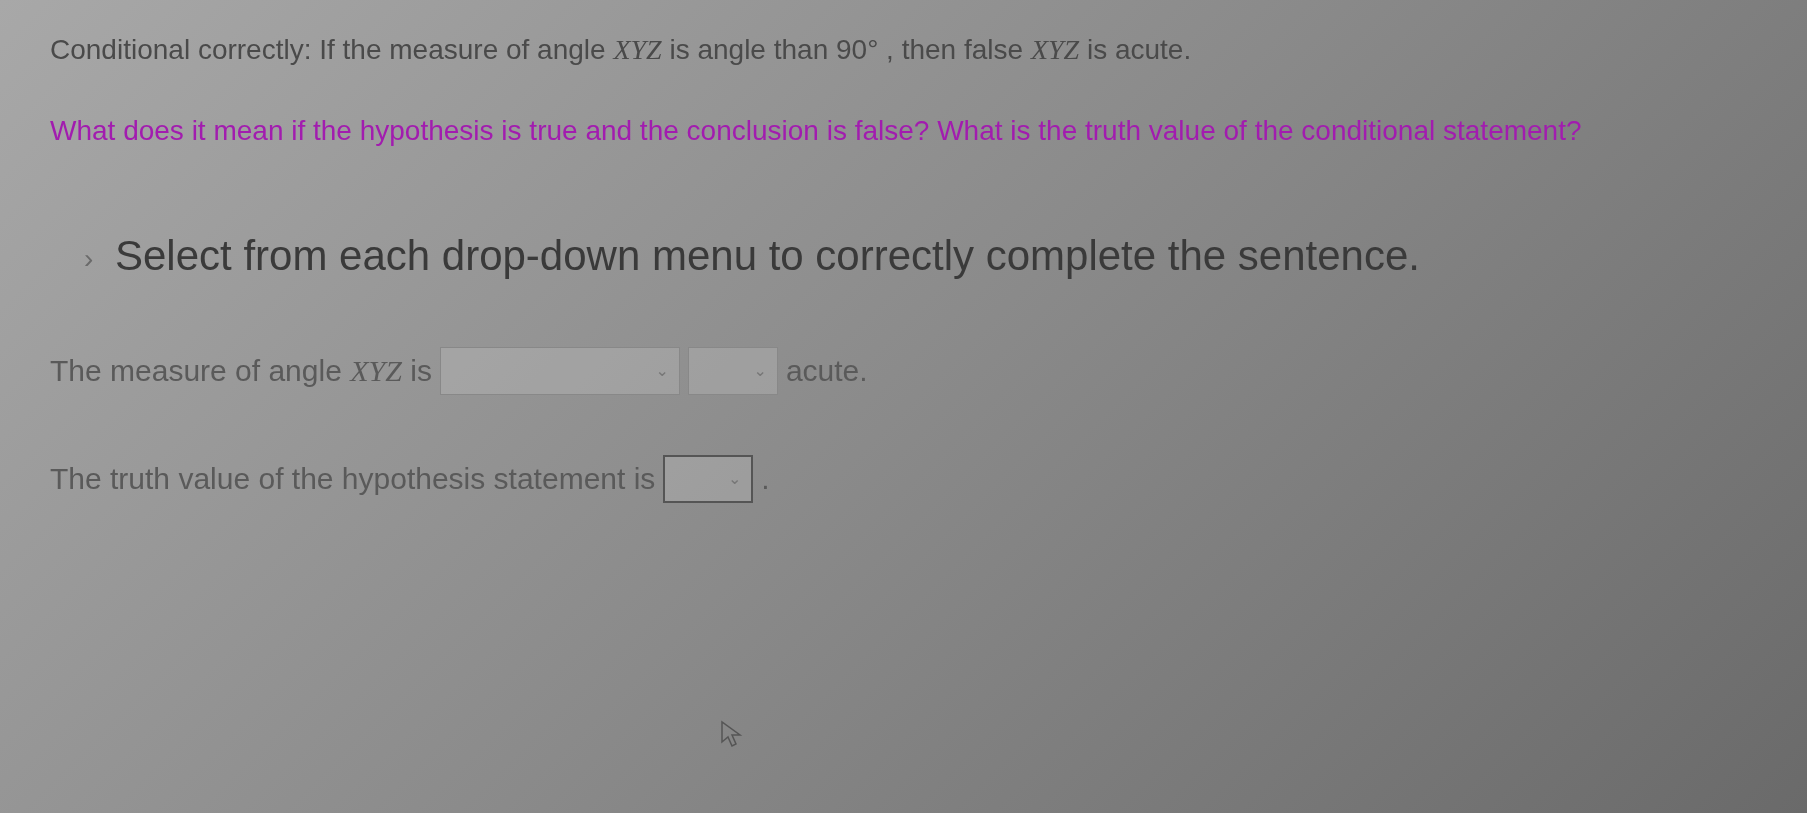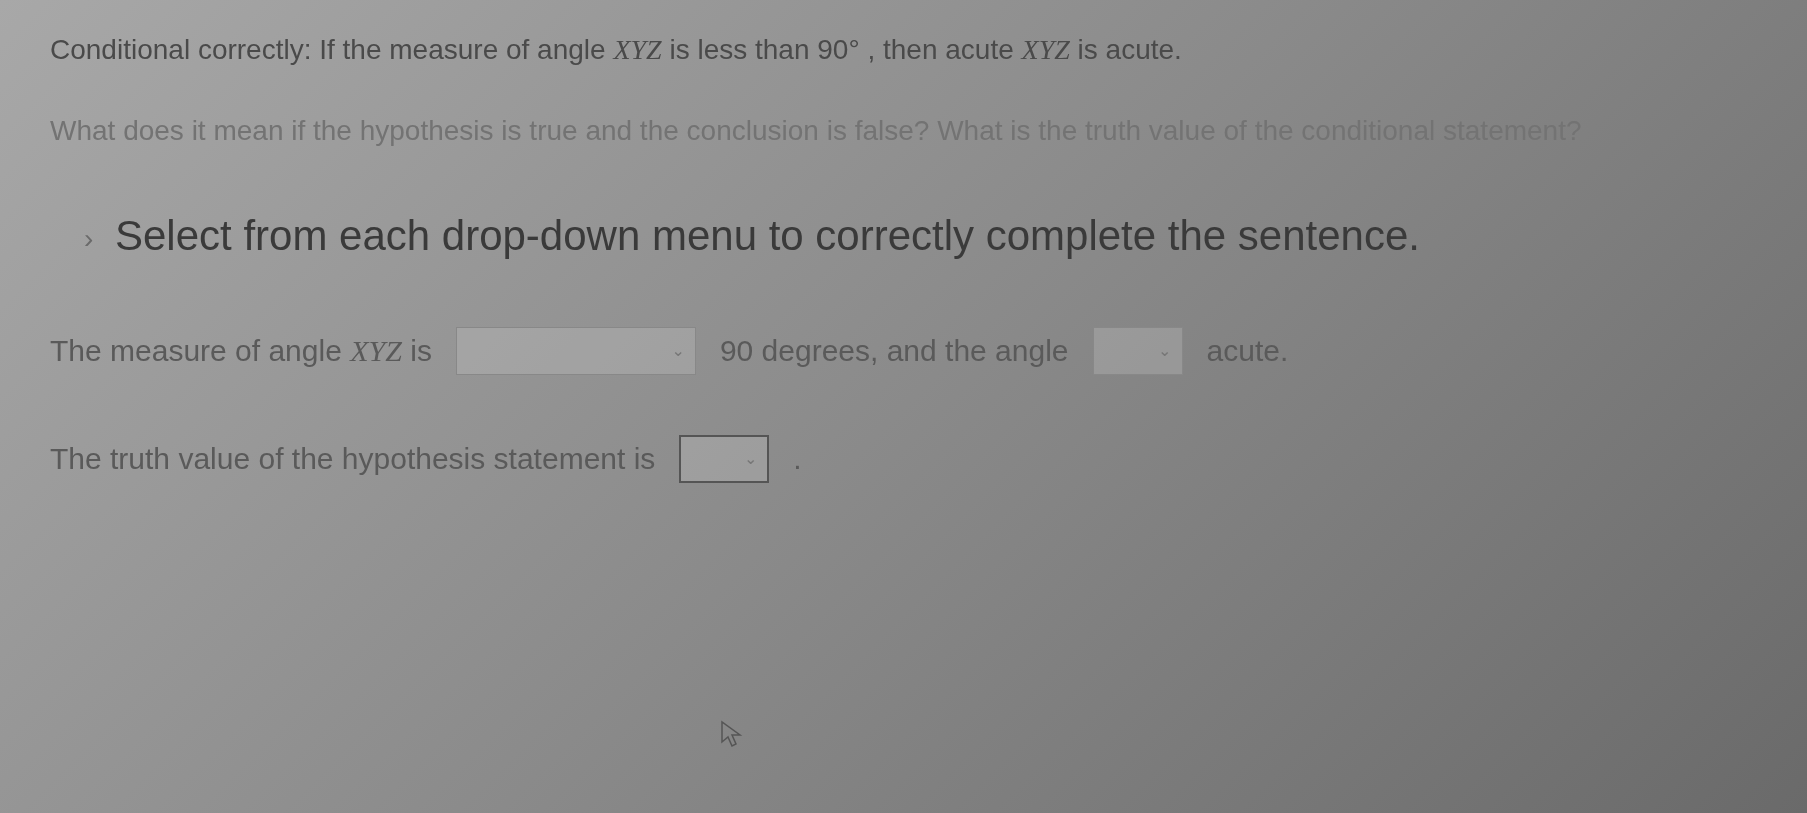--- a/index.html
+++ b/index.html
@@ -17,22 +17,22 @@
       position: relative;
     }
     .paragraph-1 {
       font-size: 28px;
       color: #4a4a4a;
       margin-bottom: 40px;
       line-height: 1.4;
     }
     .paragraph-2 {
       font-size: 28px;
-      color: #737373;
-      margin-bottom: 50px;
+      color: #a21caf;
+      margin-bottom: 70px;
       line-height: 1.6;
     }
     .instruction {
       font-size: 42px;
       color: #3a3a3a;
       margin-bottom: 60px;
       line-height: 1.5;
       margin-left: 34px;
     }
     .chevron-right {
@@ -43,21 +43,21 @@
     }
     .italic-var {
       font-style: italic;
       font-family: 'Times New Roman', serif;
       text-align: center;
     }
     .sentence-row {
       display: flex;
       align-items: center;
       flex-wrap: wrap;
-      gap: 24px;
+      gap: 8px;
       margin-bottom: 60px;
       font-size: 30px;
       color: #5a5a5a;
     }
     .dropdown {
       display: inline-flex;
       align-items: center;
       justify-content: flex-end;
       border: 1px solid #888;
       background: rgba(200,200,200,0.3);
@@ -86,38 +86,37 @@
       left: 720px;
       top: 720px;
       font-size: 30px;
       color: #555;
     }
   </style>
 </head>
 <body>
 
 <div class="paragraph-1">
-  <span>Conditional correctly: If the measure of angle </span><span class="italic-var">XYZ</span><span> is less than </span><span>90°</span><span> , then acute </span><span class="italic-var">XYZ</span><span> is acute.</span>
+  <span>Conditional correctly: If the measure of angle </span><span class="italic-var">XYZ</span><span> is angle than </span><span>90°</span><span> , then false </span><span class="italic-var">XYZ</span><span> is acute.</span>
 </div>
 
 <div class="paragraph-2">What does it mean if the hypothesis is true and the conclusion is false? What is the truth value of the conditional statement?</div>
 
 <div class="instruction">
   <span class="chevron-right">›</span>
   <span>Select from each drop-down menu to correctly complete the sentence.</span>
 </div>
 
 <div class="sentence-row">
   <span>
     <span>The measure of angle </span><span class="italic-var">XYZ</span><span> is</span>
   </span>
   <div class="dropdown dropdown-1">
     <span class="chevron-down">⌄</span>
   </div>
-  <span>90 degrees, and the angle</span>
   <div class="dropdown dropdown-2">
     <span class="chevron-down">⌄</span>
   </div>
   <span>acute.</span>
 </div>
 
 <div class="sentence-row">
   <span>The truth value of the hypothesis statement is</span>
   <div class="dropdown dropdown-3">
     <span class="chevron-down">⌄</span>

